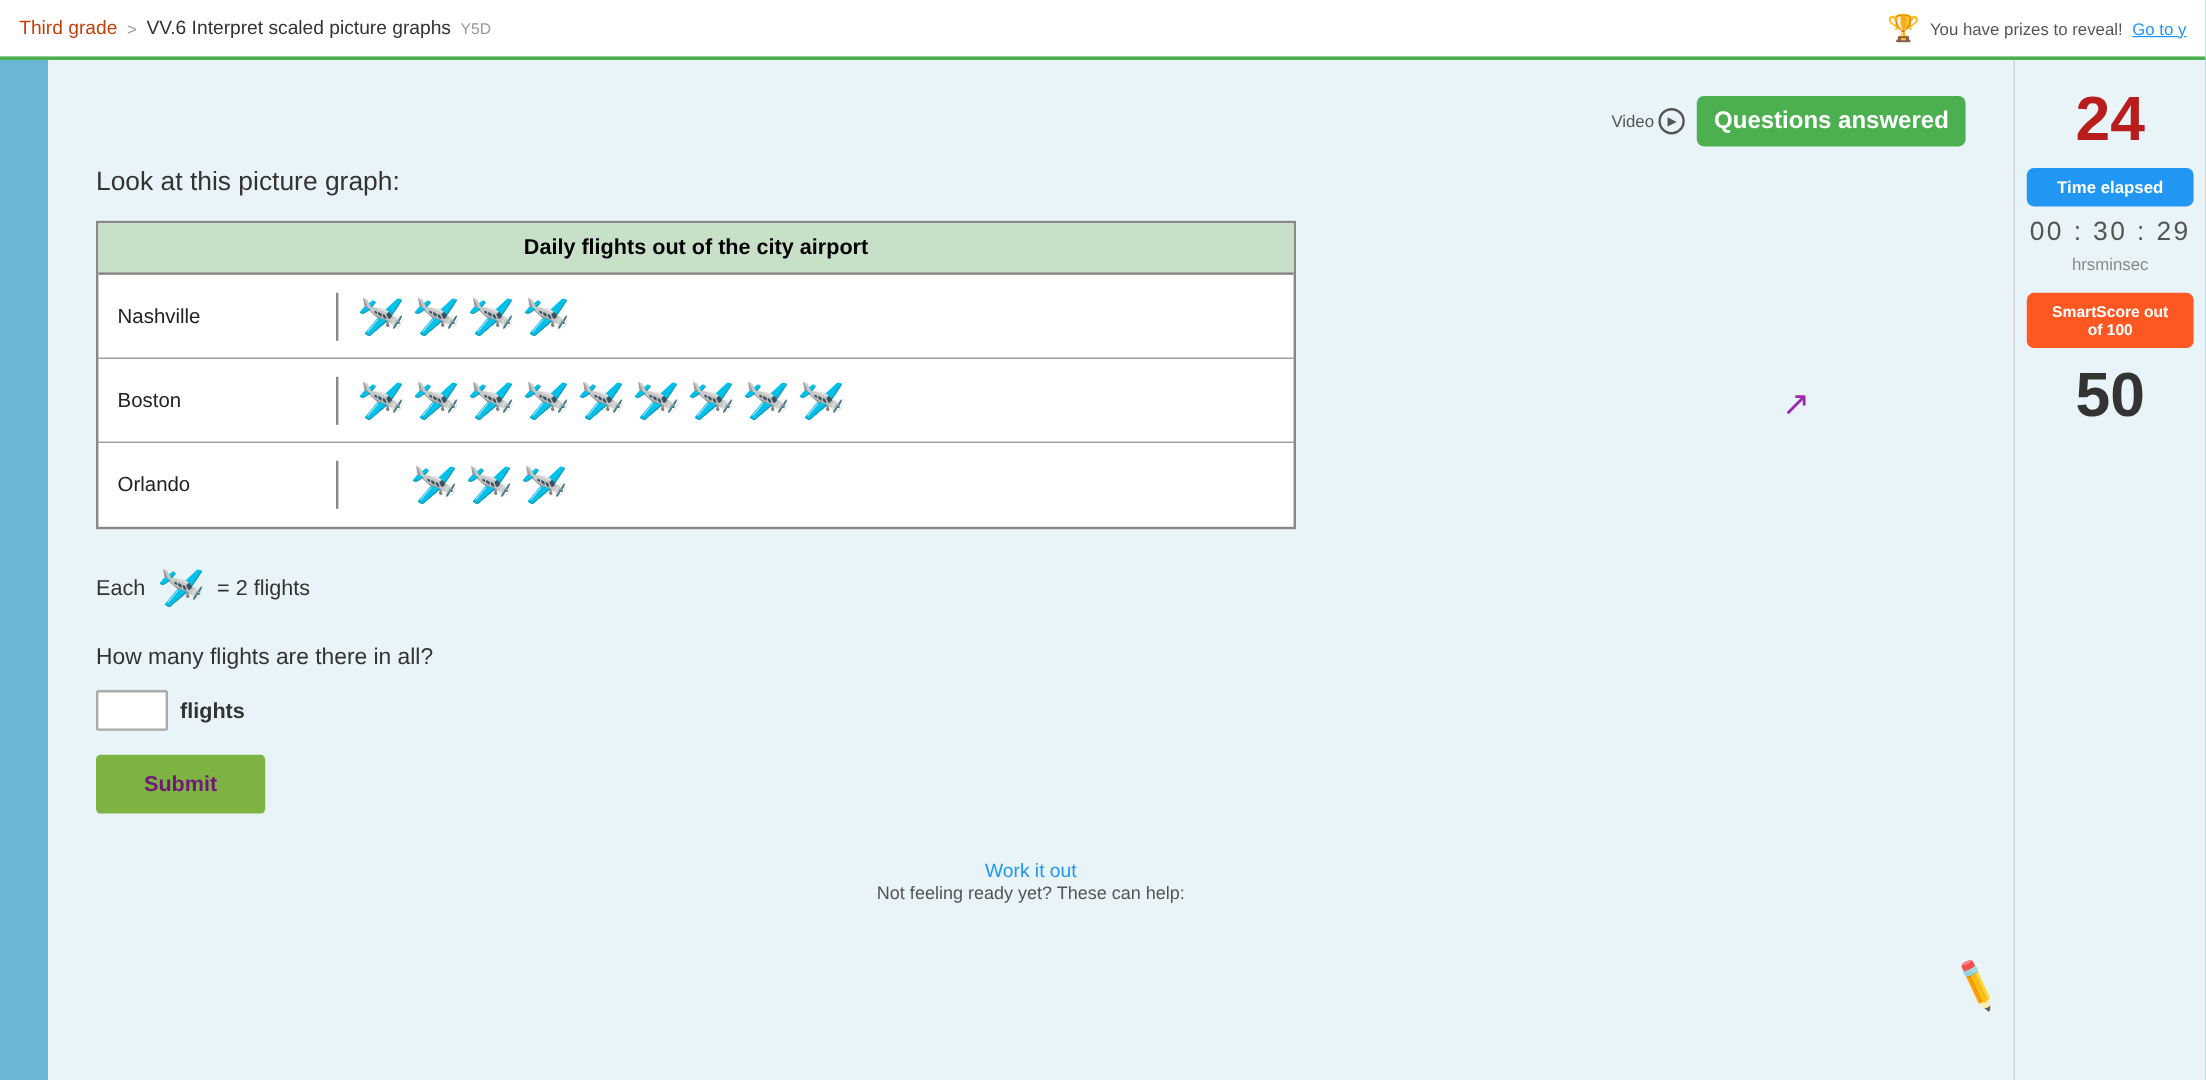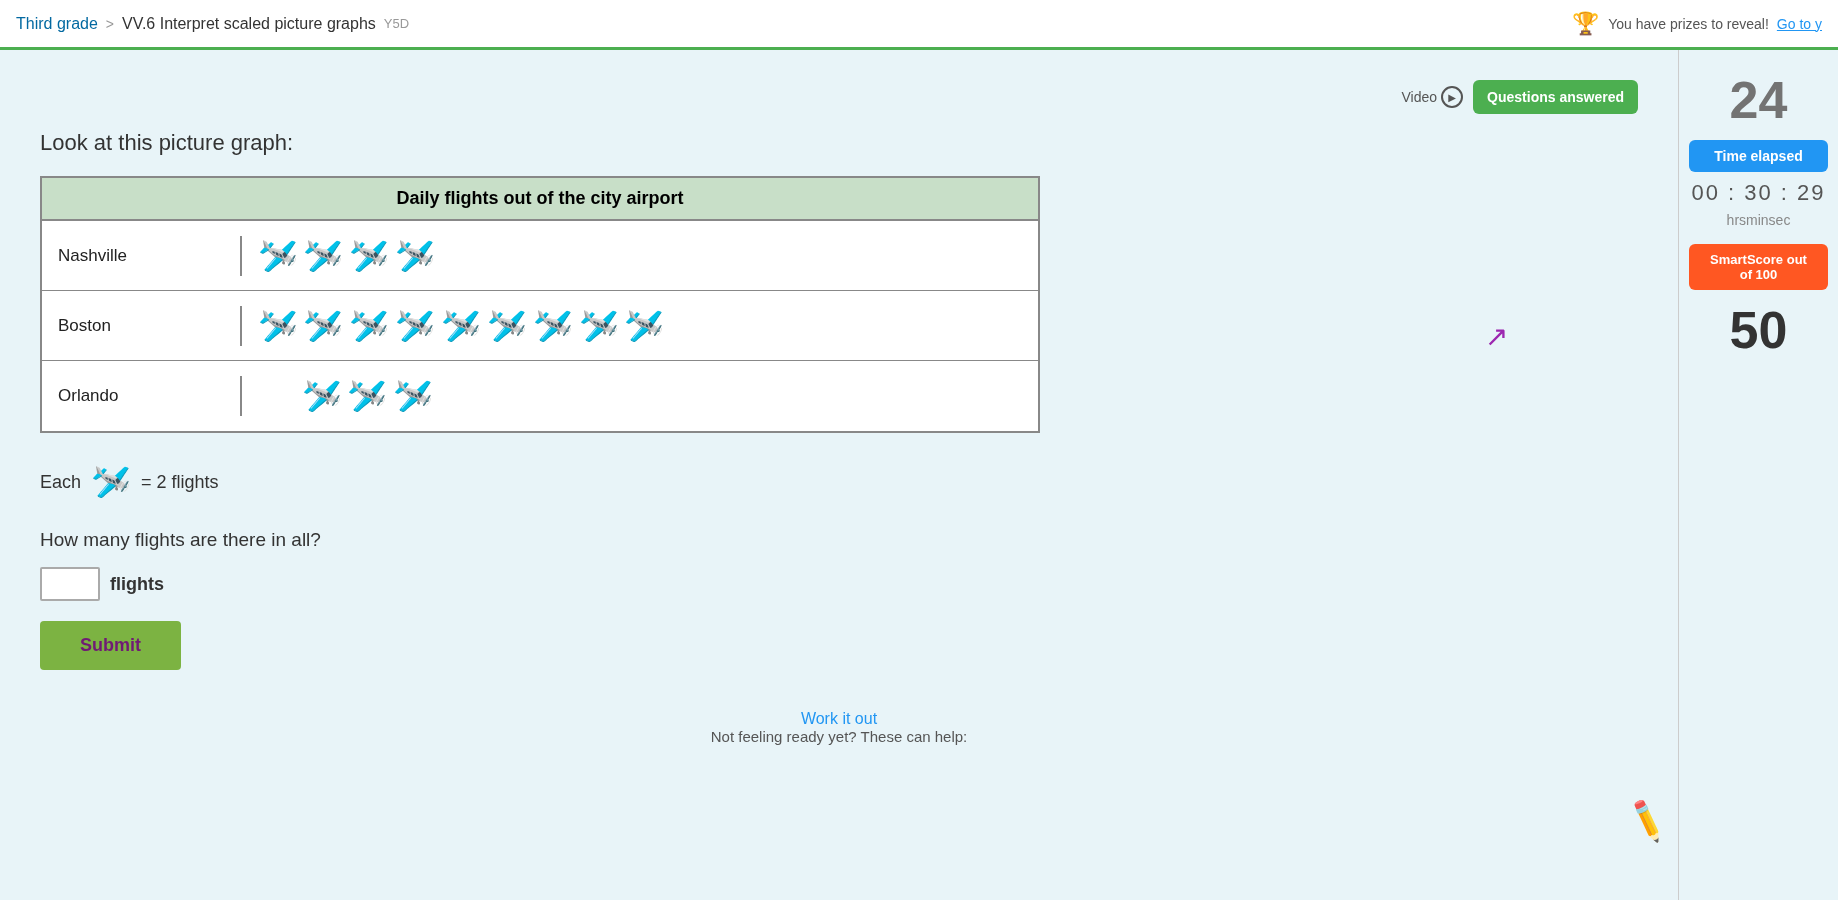--- a/index.html
+++ b/index.html
@@ -21,21 +21,21 @@
       border-bottom: 3px solid #4caf50;
       position: relative;
     }
     .breadcrumb {
       display: flex;
       align-items: center;
       font-size: 16px;
       color: #333;
     }
     .breadcrumb-grade {
-      color: #0369a1;
+      color: #c2410c;
       font-weight: 500;
     }
     .breadcrumb-separator {
       margin: 0 8px;
       color: #999;
       font-size: 14px;
     }
     .breadcrumb-lesson {
       color: #333;
     }
@@ -59,20 +59,21 @@
     .prizes-link {
       color: #2196f3;
       text-decoration: underline;
       cursor: pointer;
     }
 
     
     .main-content {
       display: flex;
       height: calc(900px - 50px);
+      padding-left: 40px;
     }
 
     
     .content-area {
       flex: 1;
       background: #e8f4f8;
       padding: 30px 40px;
       position: relative;
     }
 
@@ -110,21 +111,21 @@
       display: flex;
       align-items: center;
       justify-content: center;
       font-size: 10px;
     }
     .questions-answered-btn {
       background: #4caf50;
       color: #fff;
       padding: 8px 14px;
       border-radius: 6px;
-      font-size: 14px;
+      font-size: 20px;
       font-weight: bold;
       text-align: center;
       line-height: 1.3;
     }
 
     .question-text {
       font-size: 22px;
       color: #333;
       margin-bottom: 20px;
     }
@@ -235,21 +236,21 @@
     .not-ready {
       font-size: 15px;
       color: #555;
       text-align: center;
     }
 
     
     .score-number {
       font-size: 52px;
       font-weight: bold;
-      color: #737373;
+      color: #b91c1c;
       text-align: center;
       margin: 10px 0;
     }
     .time-elapsed-btn {
       background: #2196f3;
       color: #fff;
       padding: 8px 14px;
       border-radius: 6px;
       font-size: 14px;
       font-weight: bold;

